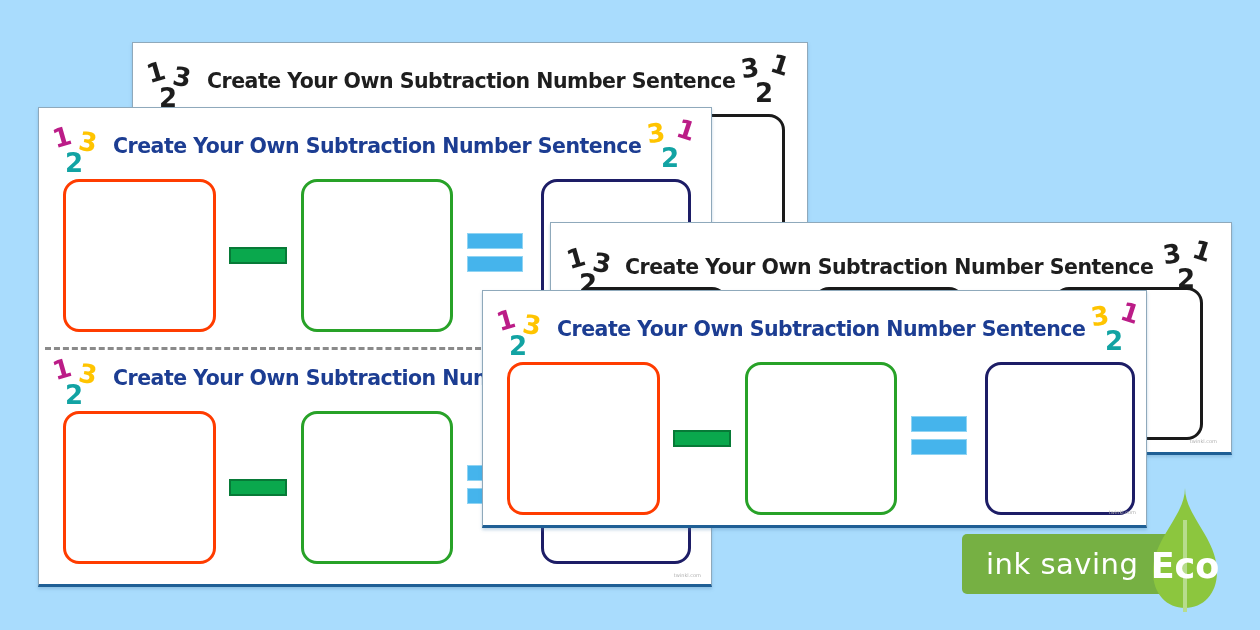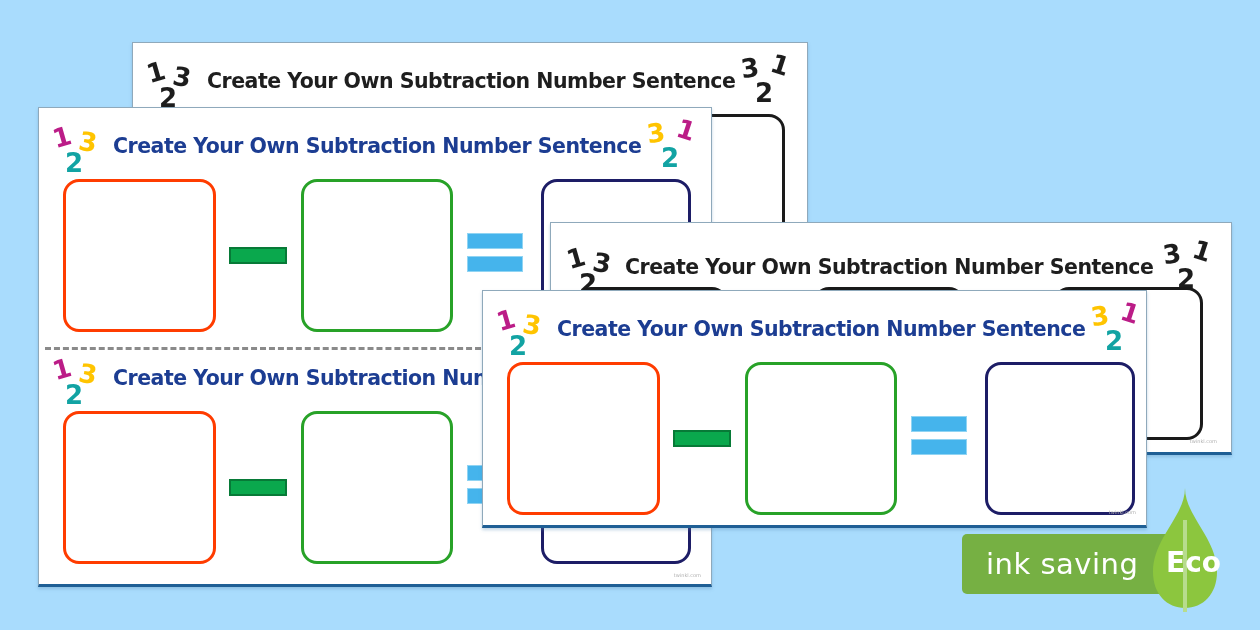--- a/index.html
+++ b/index.html
@@ -83,22 +83,22 @@
   .eco-banner{
     position:absolute;left:962px;top:534px;width:213px;height:60px;
     background:#76b043;border-radius:5px;z-index:10;
   }
   .eco-banner .ink{
     position:absolute;left:24px;top:0;line-height:60px;
     font-size:29px;color:#ffffff;font-weight:normal;letter-spacing:0.5px;
   }
   .eco-leaf{position:absolute;left:1149px;top:486px;width:72px;height:126px;z-index:11;}
   .eco-text{
-    position:absolute;left:1149px;top:546px;width:72px;text-align:right;
-    font-size:28px;font-weight:bold;color:#ffffff;z-index:12;
+    position:absolute;left:1149px;top:546px;width:72px;text-align:center;
+    font-size:35px;font-weight:bold;color:#ffffff;z-index:12;
   }
 </style>
 </head>
 <body>
 
 <div id="stage">
 
   <div class="sheet s-bl bw">
     <div class="strip strip-a">
       <div class="cluster cl">

